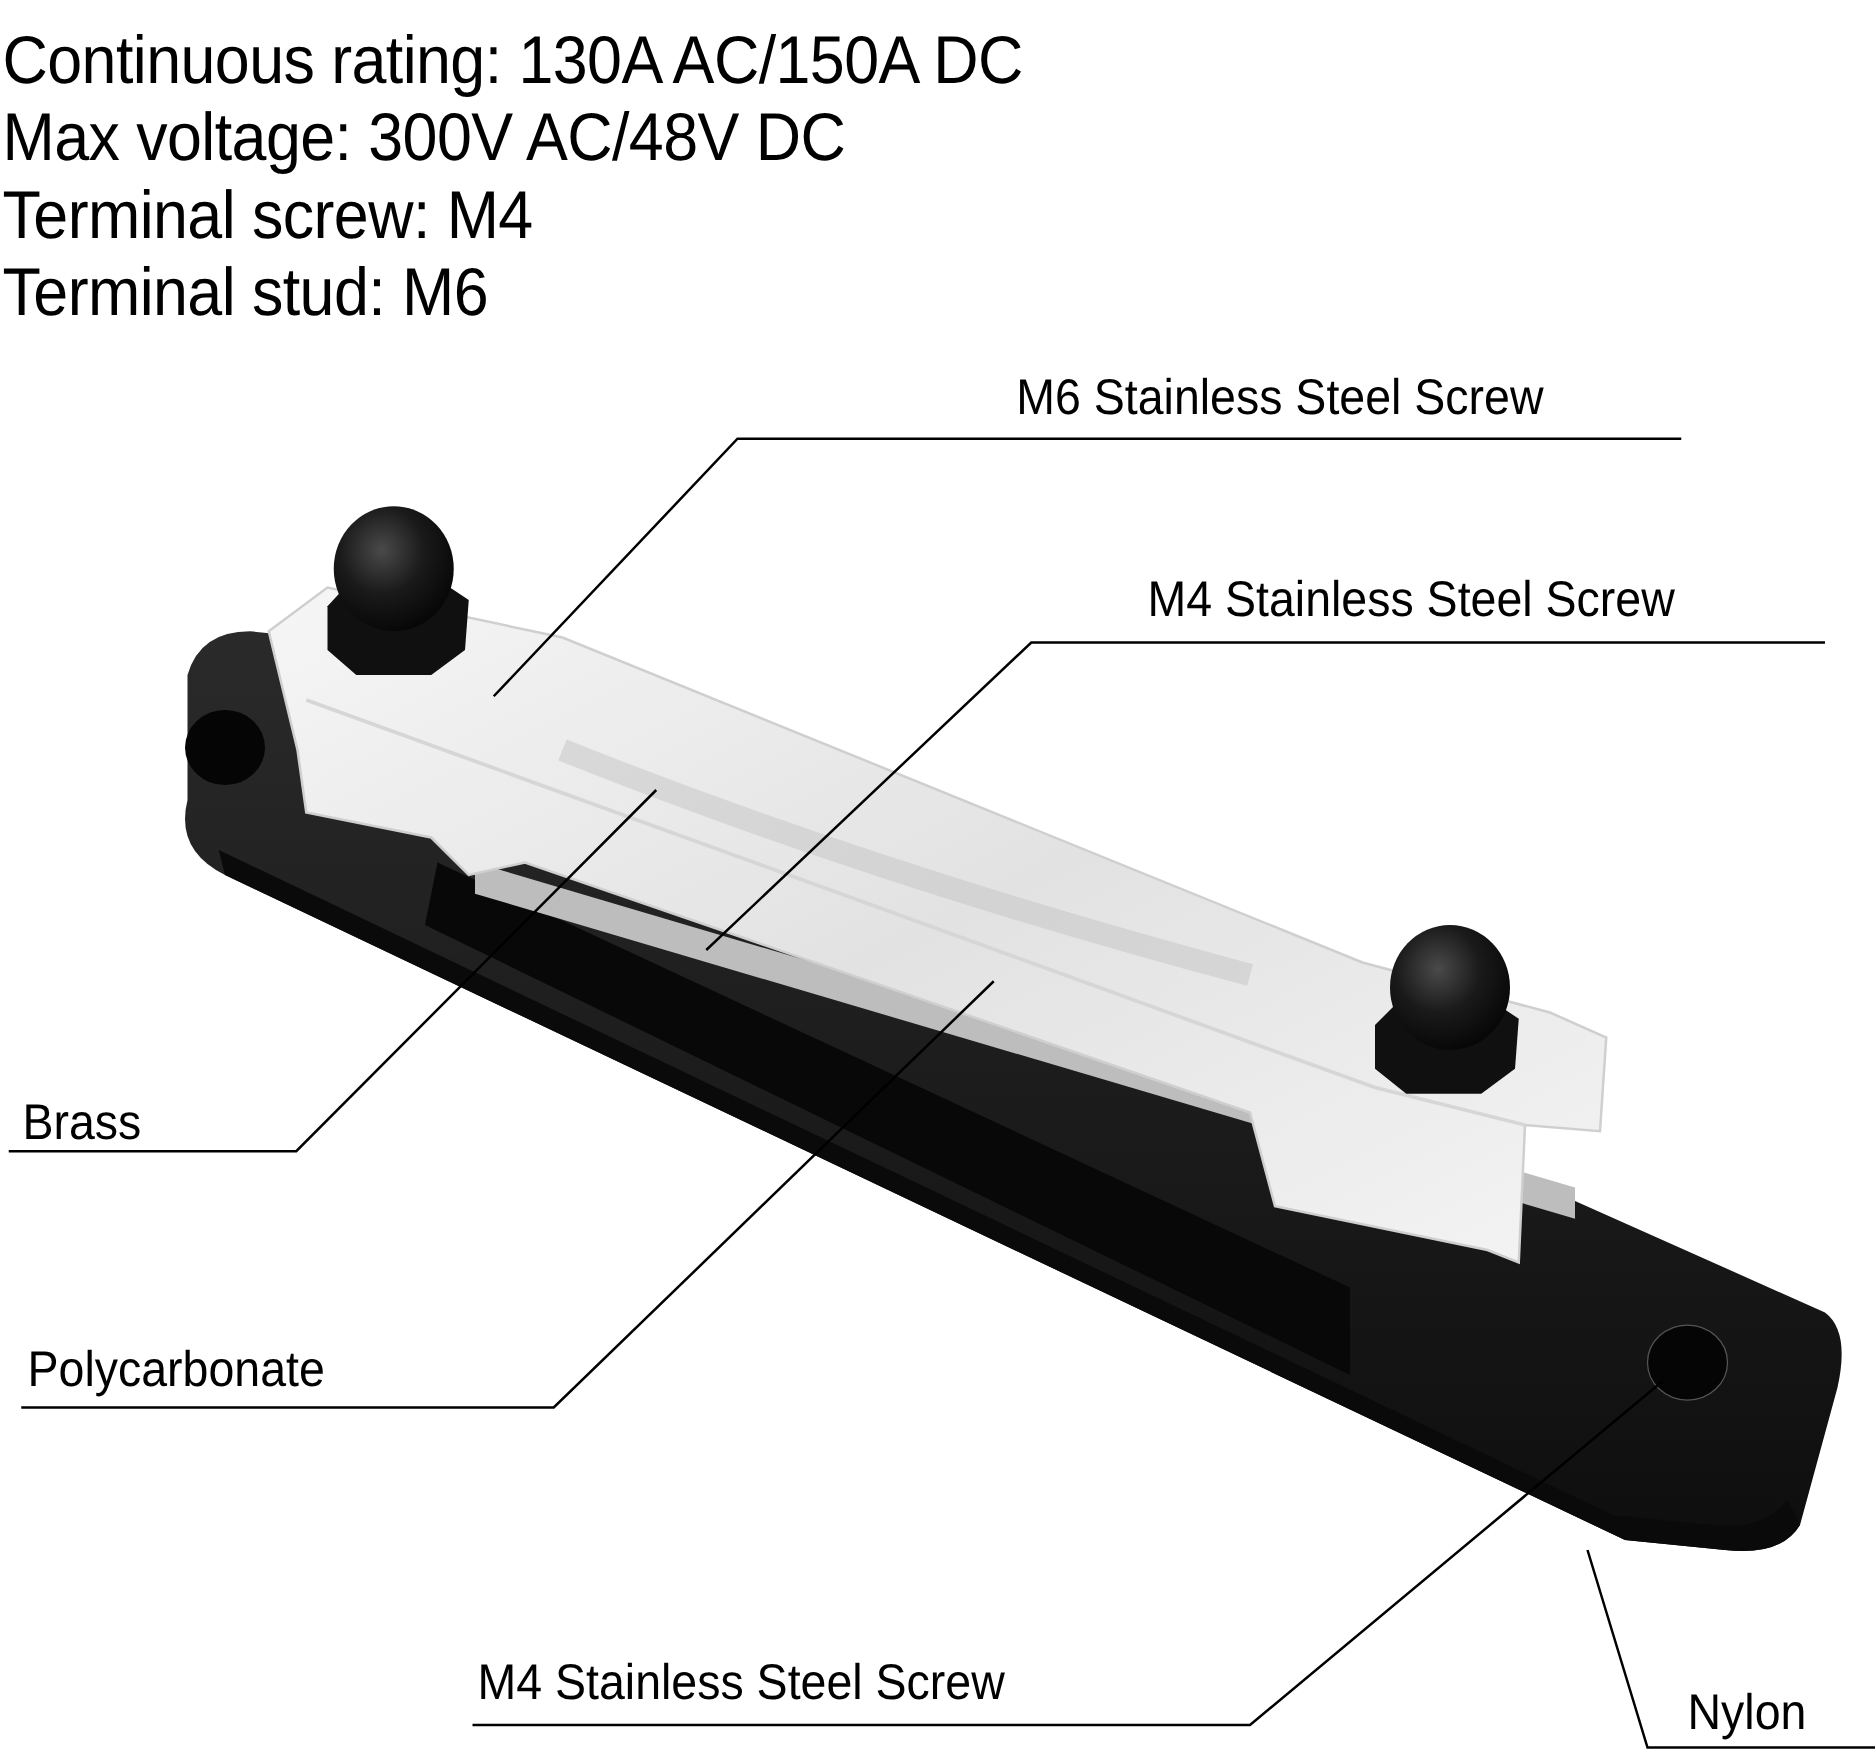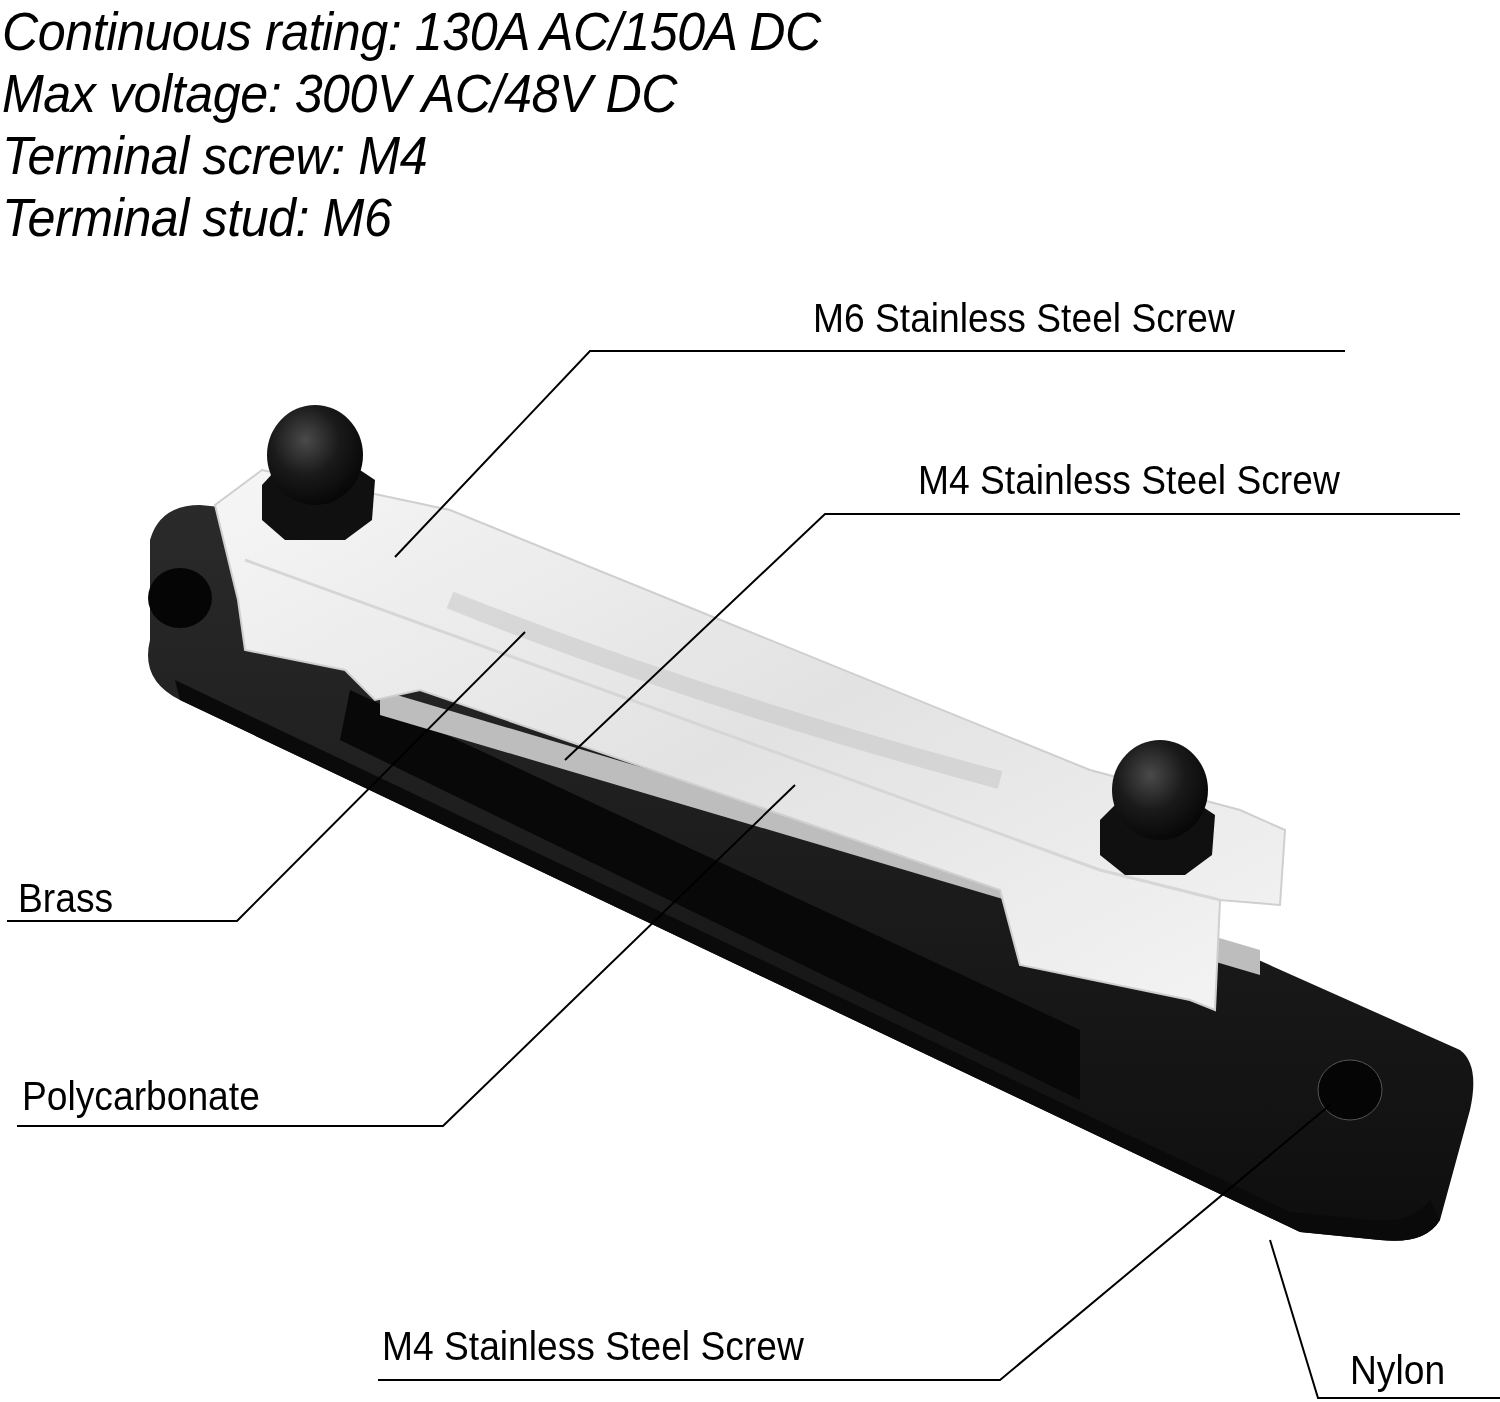--- a/index.html
+++ b/index.html
@@ -1,18 +1,18 @@
 <!DOCTYPE html>
 <html><head>
 <meta charset="utf-8">
 <style>
   html, body { margin: 0; padding: 0; background: #ffffff; }
   body { width: 1500px; height: 1402px; position: relative; overflow: hidden;
          font-family: "Liberation Sans", sans-serif; color: #000; }
-  .specs { position: absolute; left: 2px; top: 0; font-style: italic; }
+  .specs { position: absolute; left: 2px; top: 17px; }
   .spec-line { font-size: 54px; line-height: 62px; letter-spacing: -0.5px; white-space: nowrap; transform: scaleX(0.93); transform-origin: left; }
   .callout { position: absolute; font-size: 40px; white-space: nowrap; line-height: 1; transform: scaleX(0.93); transform-origin: left; }
   svg.diagram { position: absolute; left: 0; top: 0; }
 </style>
 </head>
 <body>
 
 <div class="specs">
   <div class="spec-line">Continuous rating: 130A AC/150A DC</div>
   <div class="spec-line">Max voltage: 300V AC/48V DC</div>

